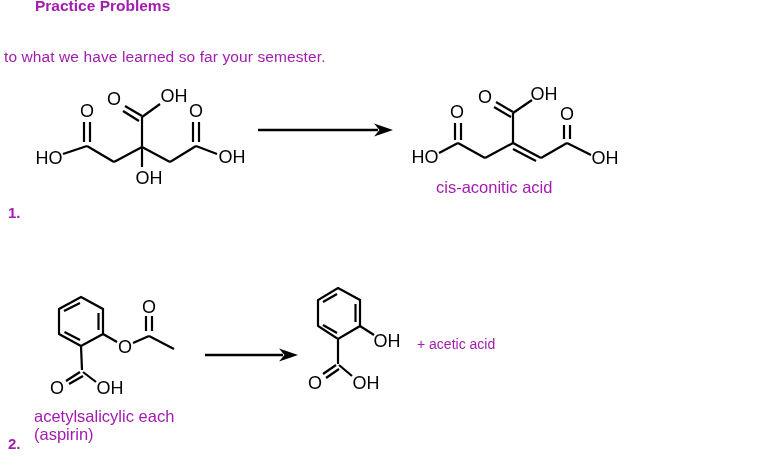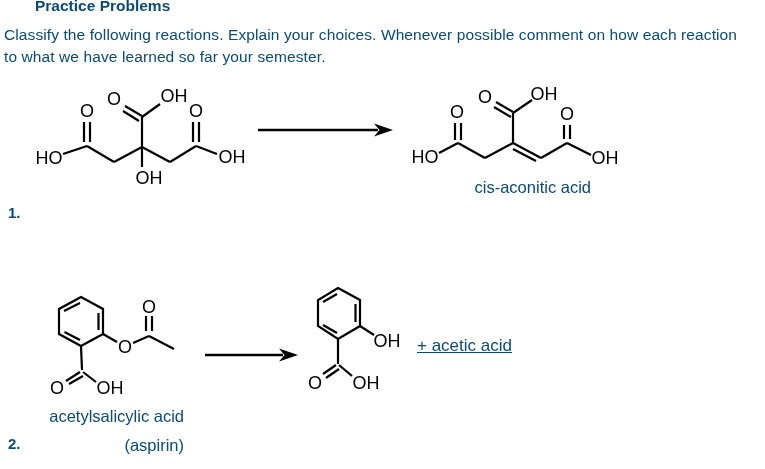--- a/index.html
+++ b/index.html
@@ -1,42 +1,41 @@
 <!DOCTYPE html>
 <html><head>
 <meta charset="utf-8">
 <style>
   html,body{margin:0;padding:0;background:#fff;}
   .page{
     position:relative; width:765px; height:465px; overflow:hidden;
-    background:#ffffff; color:#0c4a6e;
+    background:#ffffff; color:#a21caf;
     font-family:"Liberation Sans", sans-serif;
   }
   .abs{position:absolute;}
   .doc-title{font-weight:bold; font-size:15.5px; white-space:nowrap;}
   .intro{font-size:15.5px; white-space:nowrap; letter-spacing:0.1px;}
   .prob-num{font-weight:bold; font-size:15px;}
-  .mol-label{font-size:16.5px; text-align:right;}
-  .plus-text{font-size:17px; white-space:nowrap;text-decoration:underline;}
+  .mol-label{font-size:16.5px; text-align:left;}
+  .plus-text{font-size:14px; white-space:nowrap;}
   svg{display:block; overflow:visible;}
   svg line, svg polyline, svg polygon.ring{stroke:#000; stroke-width:2.2; fill:none;}
   svg polygon.head{fill:#000; stroke:none;}
   svg text{
     font-family:"Liberation Sans", sans-serif;
     font-size:18px; fill:#000; text-anchor:middle; dominant-baseline:central;
   }
 </style>
 </head>
 <body>
 
 <div class="page">
 
   <div class="abs doc-title" style="left:35px; top:-3px;">Practice Problems</div>
 
-  <div class="abs intro" style="left:4px; top:26px;">Classify the following reactions. Explain your choices. Whenever possible comment on how each reaction</div>
   <div class="abs intro" style="left:4px; top:48px;">to what we have learned so far your semester.</div>
 
   <div class="abs prob-num" style="left:8px; top:204px;">1.</div>
 
   <div class="abs" style="left:28px; top:85px;">
     <svg width="235" height="110" viewBox="0 0 235 110">
 
       <line x1="35" y1="69" x2="59" y2="61"></line>
       <line x1="56" y1="57" x2="56" y2="37"></line>
       <line x1="62" y1="57" x2="62" y2="37"></line>
@@ -119,22 +118,22 @@
       <line x1="42" y1="89" x2="28" y2="98"></line>
       <line x1="45" y1="93" x2="31" y2="101"></line>
       <line x1="45" y1="89" x2="58" y2="99"></line>
 
       <text x="87" y="64">O</text>
       <text x="111" y="24">O</text>
       <text x="19" y="105">O</text>
       <text x="72" y="105">OH</text>
     </svg>
   </div>
-  <div class="abs mol-label" style="left:34px; top:407px; width:150px;">acetylsalicylic acid</div>
-  <div class="abs mol-label" style="left:34px; top:425px; width:150px;margin-top:11px;">(aspirin)</div>
+  <div class="abs mol-label" style="left:34px; top:407px; width:150px;">acetylsalicylic each</div>
+  <div class="abs mol-label" style="left:34px; top:425px; width:150px;">(aspirin)</div>
 
   <div class="abs" style="left:203px; top:345px;">
     <svg width="100" height="20" viewBox="0 0 100 20">
       <line x1="2" y1="10" x2="80" y2="10" style="stroke-width:2.6;"></line>
       <polygon class="head" points="95,10 76,3.5 81.5,10 76,16.5"></polygon>
     </svg>
   </div>
 
   <div class="abs" style="left:298px; top:283px;">
     <svg width="130" height="115" viewBox="0 0 130 115">

